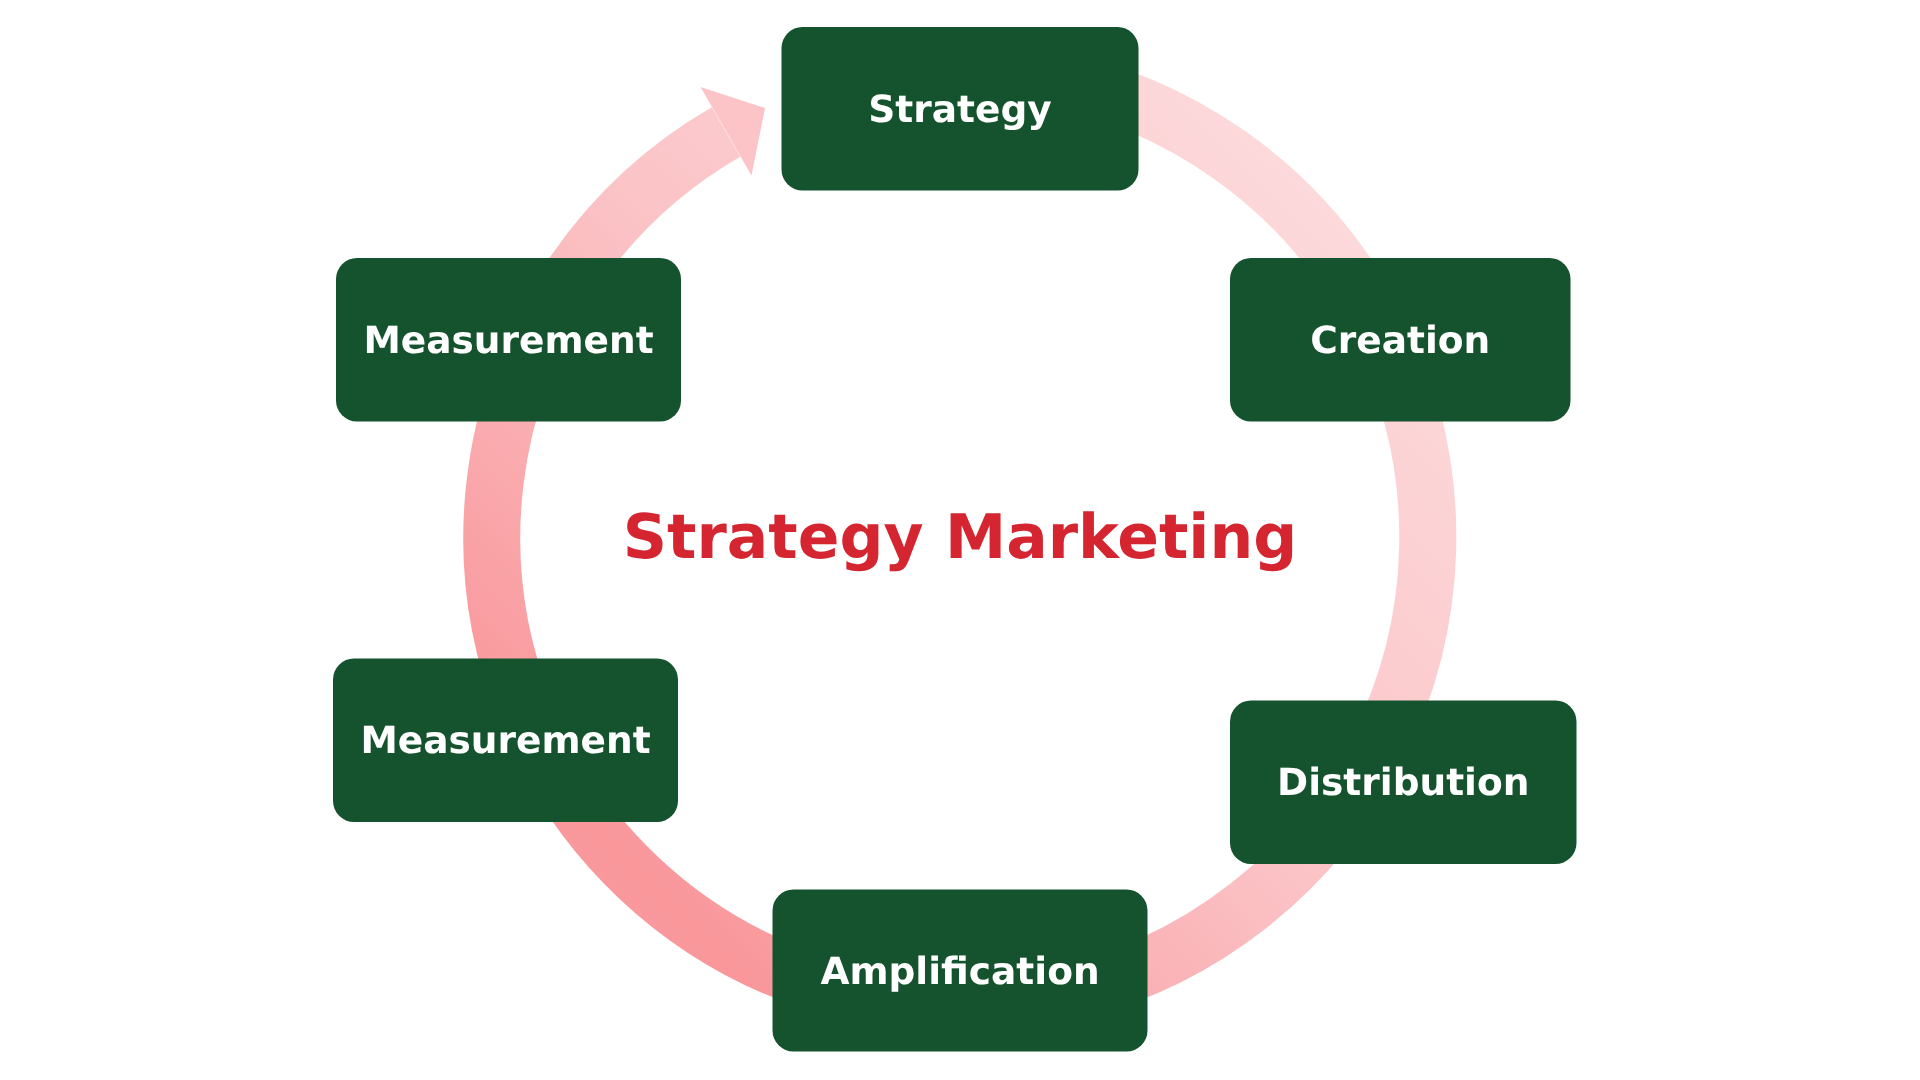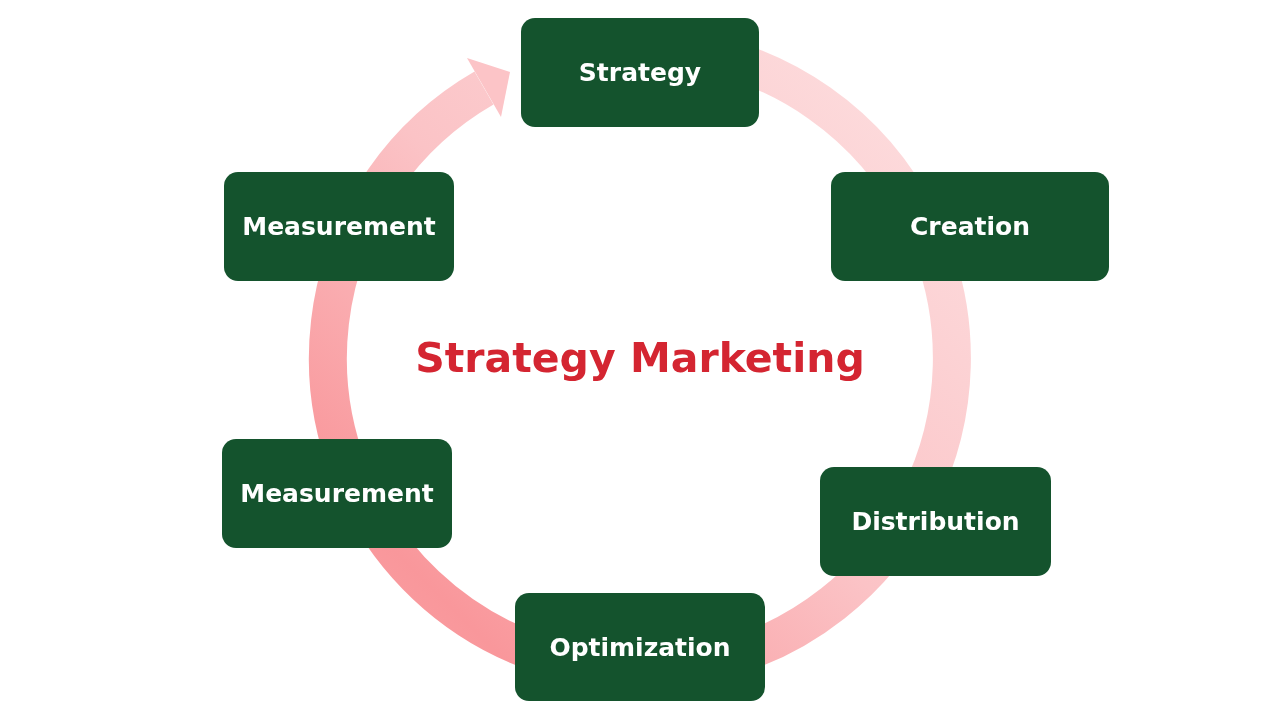--- a/index.html
+++ b/index.html
@@ -31,30 +31,30 @@
     </linearGradient>
   </defs>
   <path d="M 694 51 A 312 312 0 1 1 484 88" fill="none" stroke="url(#ringGrad)" stroke-width="38"></path>
   <polygon points="467,58 510,72 501,117" fill="#fcc4c7"></polygon>
 </svg>
 
 <div class="stage" style="left:521px; top:18px; width:238px; height:109px;">
   <span>Strategy</span>
 </div>
 
-<div class="stage" style="left:820px; top:172px; width:278px; height:109px;margin-left:11px;">
+<div class="stage" style="left:820px; top:172px; width:227px; height:109px;">
   <span>Creation</span>
 </div>
 
 <div class="stage" style="left:820px; top:439px; width:231px; height:109px;margin-top:28px;">
   <span>Distribution</span>
 </div>
 
 <div class="stage" style="left:515px; top:593px; width:250px; height:108px;">
-  <span>Optimization</span>
+  <span>Amplification</span>
 </div>
 
 <div class="stage" style="left:222px; top:439px; width:230px; height:109px;text-align:center;">
   <span>Measurement</span>
 </div>
 
 <div class="stage" style="left:224px; top:172px; width:230px; height:109px;">
   <span>Measurement</span>
 </div>
 

